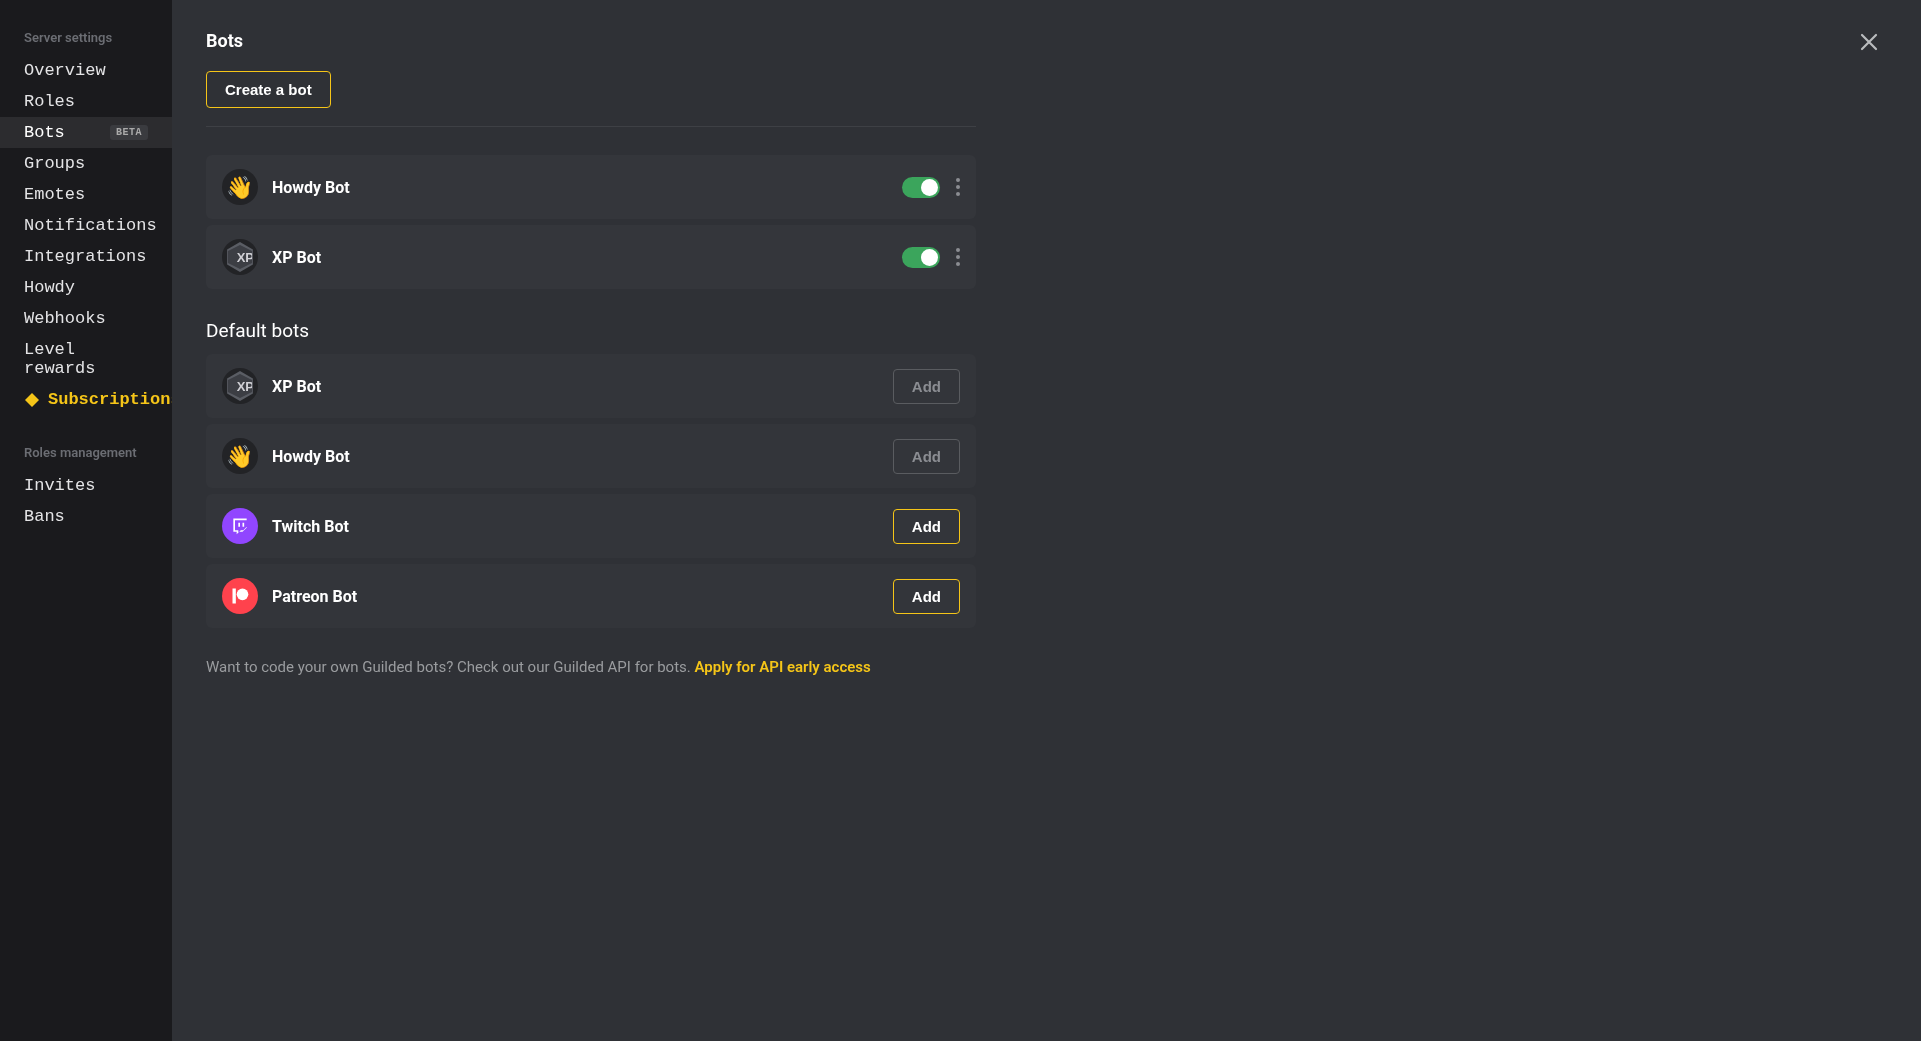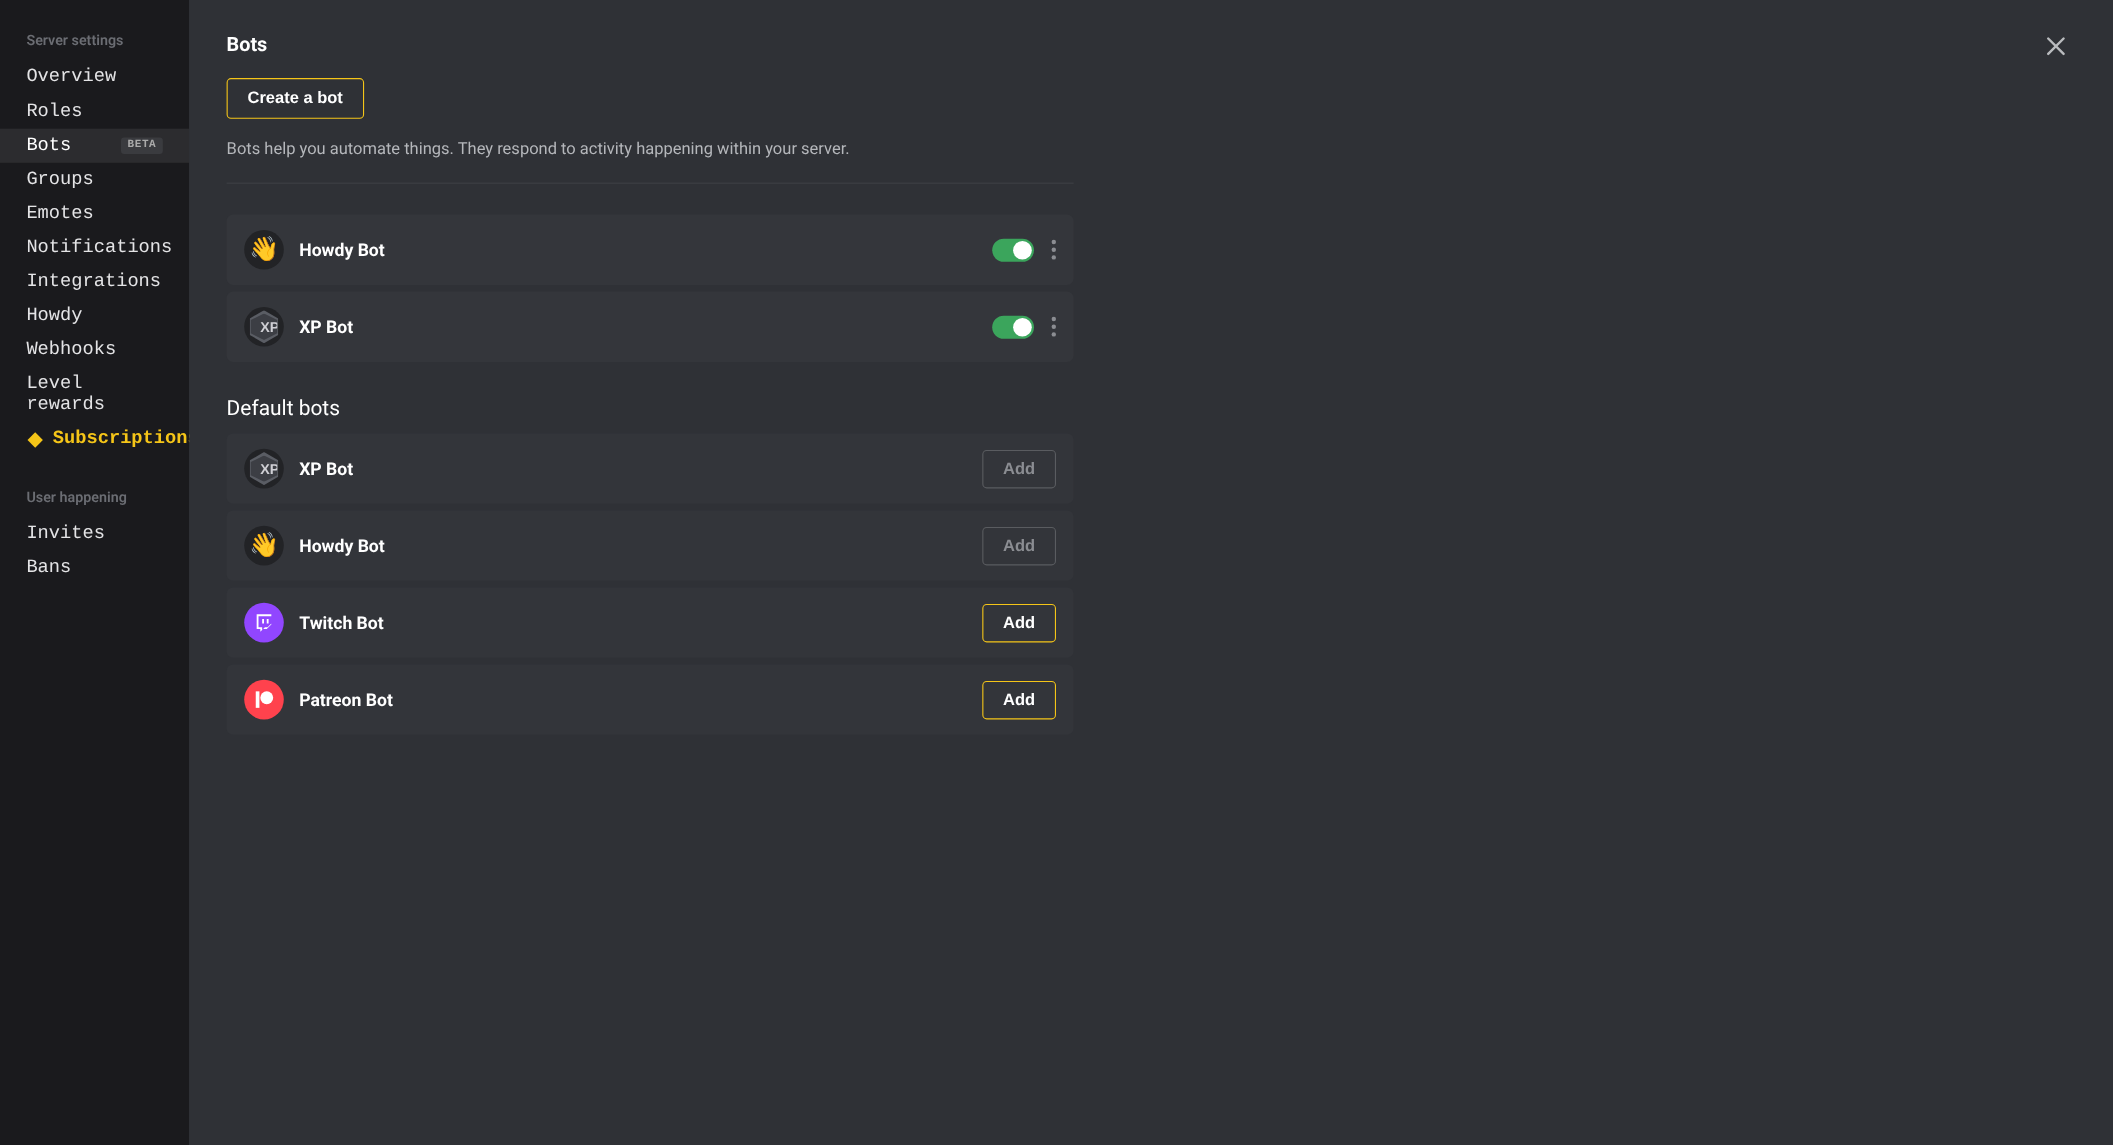--- a/index.html
+++ b/index.html
@@ -258,42 +258,41 @@
         <svg viewBox="0 0 16 16" width="16" height="16">
             <polygon points="8,1 15,8 8,15 1,8" fill="#f5c518"></polygon>
           </svg>
       </span>
       <span>Subscriptions</span>
     </span>
   </div>
 
   <div class="nav-spacer"></div>
 
-  <div class="section-header">User happening</div>
+  <div class="section-header">Roles management</div>
   <div class="nav-item">
       <span>Invites</span>
     </div>
   <div class="nav-item">
       <span>Bans</span>
     </div>
 </div>
 
 <div class="content-wrap">
   <div class="close-btn">
     <svg viewBox="0 0 24 24" width="24" height="24">
         <path d="M5 5 L19 19 M19 5 L5 19" stroke="currentColor" stroke-width="2.2" stroke-linecap="round"></path>
       </svg>
   </div>
 
   <div class="content">
     <div class="page-title">Bots</div>
 
     <button class="create-btn">Create a bot</button>
 
-    <div class="description">Bots help you automate things. They respond to activity happening within your server.</div>
 
     <hr class="divider">
 
     
     <div class="bot-row">
       <div class="bot-avatar avatar-dark">
           <span class="emoji">👋</span>
         </div>
       <div class="bot-name">Howdy Bot</div>
       <div class="toggle"></div>
@@ -358,14 +357,17 @@
       <div class="bot-avatar avatar-patreon">
         <svg viewBox="0 0 24 24">
             <rect x="3" y="3" width="4" height="18" fill="#fff"></rect>
             <circle cx="15" cy="10" r="7" fill="#fff"></circle>
           </svg>
       </div>
       <div class="bot-name">Patreon Bot</div>
       <button class="add-btn enabled">Add</button>
     </div>
 
+    <div class="footer-text">
+      <span>Want to code your own Guilded bots? Check out our Guilded API for bots. </span><span class="link-accent">Apply for API early access</span>
+    </div>
   </div>
 </div>
 
 </body></html>

